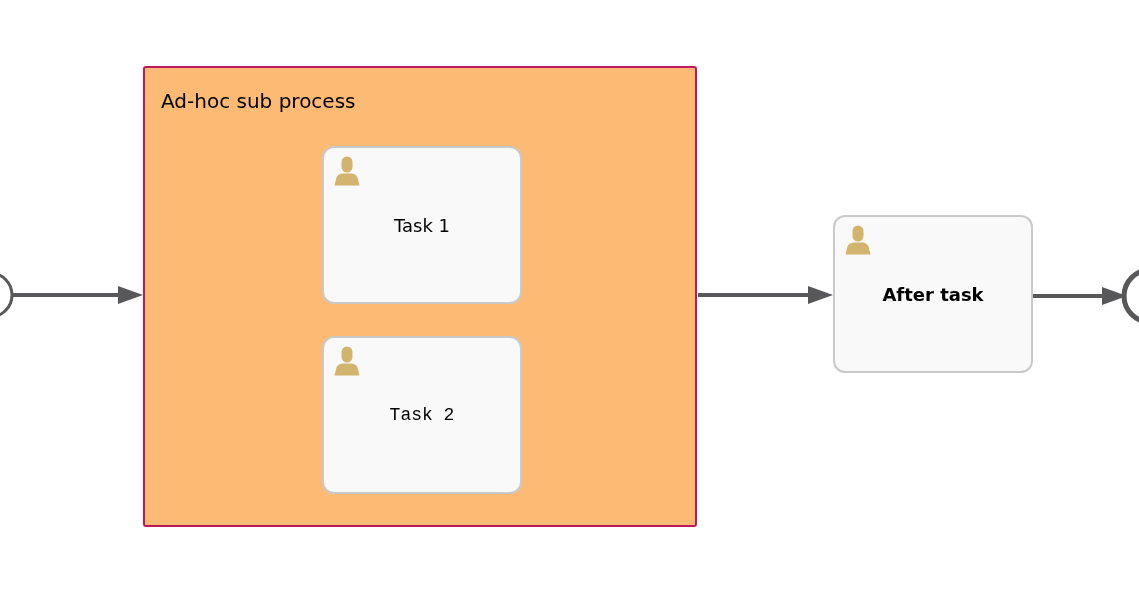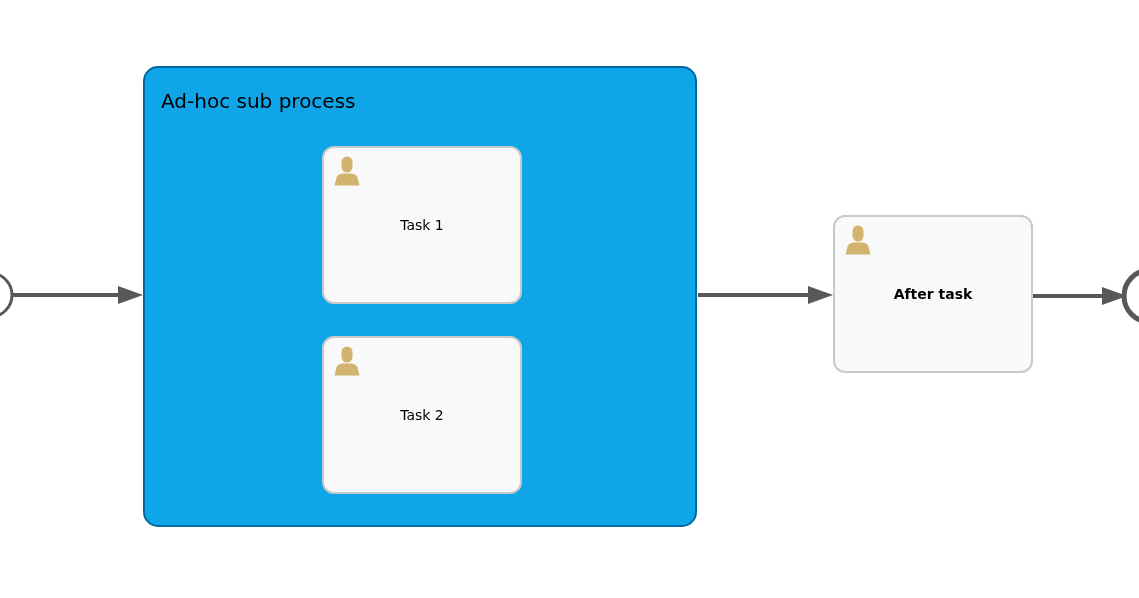--- a/index.html
+++ b/index.html
@@ -22,23 +22,23 @@
     width: 1139px;
     height: 598px;
   }
   .subprocess {
     position: absolute;
     left: 143px;
     top: 66px;
     width: 554px;
     height: 461px;
     box-sizing: border-box;
-    border: 2px solid #0369a1;
-    border-radius: 15px;
-    background: #0ea5e9;
+    border: 2px solid #be185d;
+    border-radius: 3px;
+    background: #fdba74;
   }
   .subprocess-label {
     position: absolute;
     left: 16px;
     top: 21px;
     font-size: 20px;
     color: #000000;
     white-space: nowrap;
   }
   .task {
@@ -47,24 +47,24 @@
     width: 200px;
     height: 158px;
     border: 2px solid #c9c9c9;
     border-radius: 12px;
     background: #f9f9f9;
     display: flex;
     align-items: center;
     justify-content: center;
   }
   .task-1 { left: 322px; top: 146px; }
-  .task-2 { left: 322px; top: 336px; }
+  .task-2 { left: 322px; top: 336px; font-family: Liberation Mono, monospace; }
   .task-after { left: 833px; top: 215px; font-weight: bold; }
   .task-label {
-    font-size: 14px;
+    font-size: 18px;
     color: #000000;
     white-space: nowrap;
   }
   .user-icon {
     position: absolute;
     left: 9px;
     top: 8px;
     width: 28px;
     height: 30px;
   }

